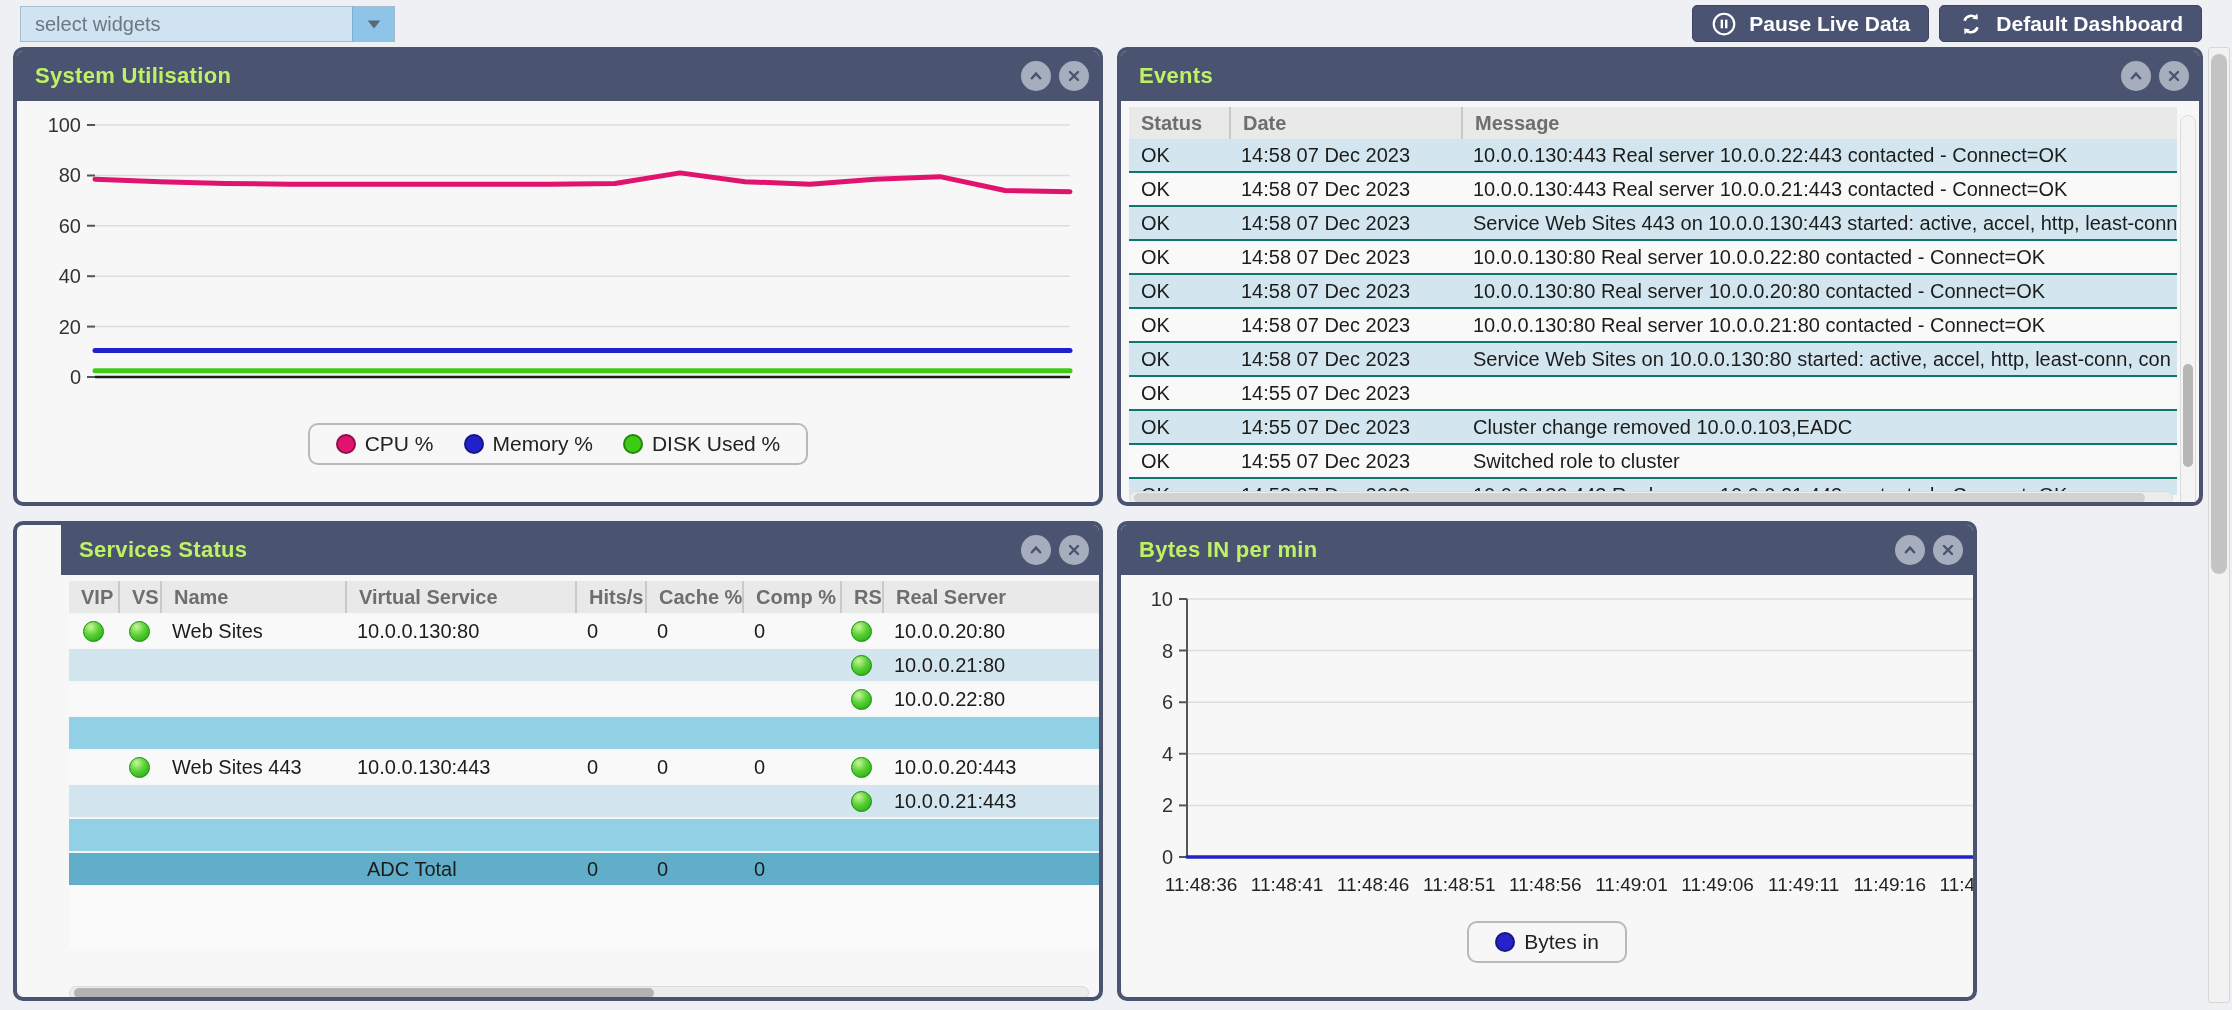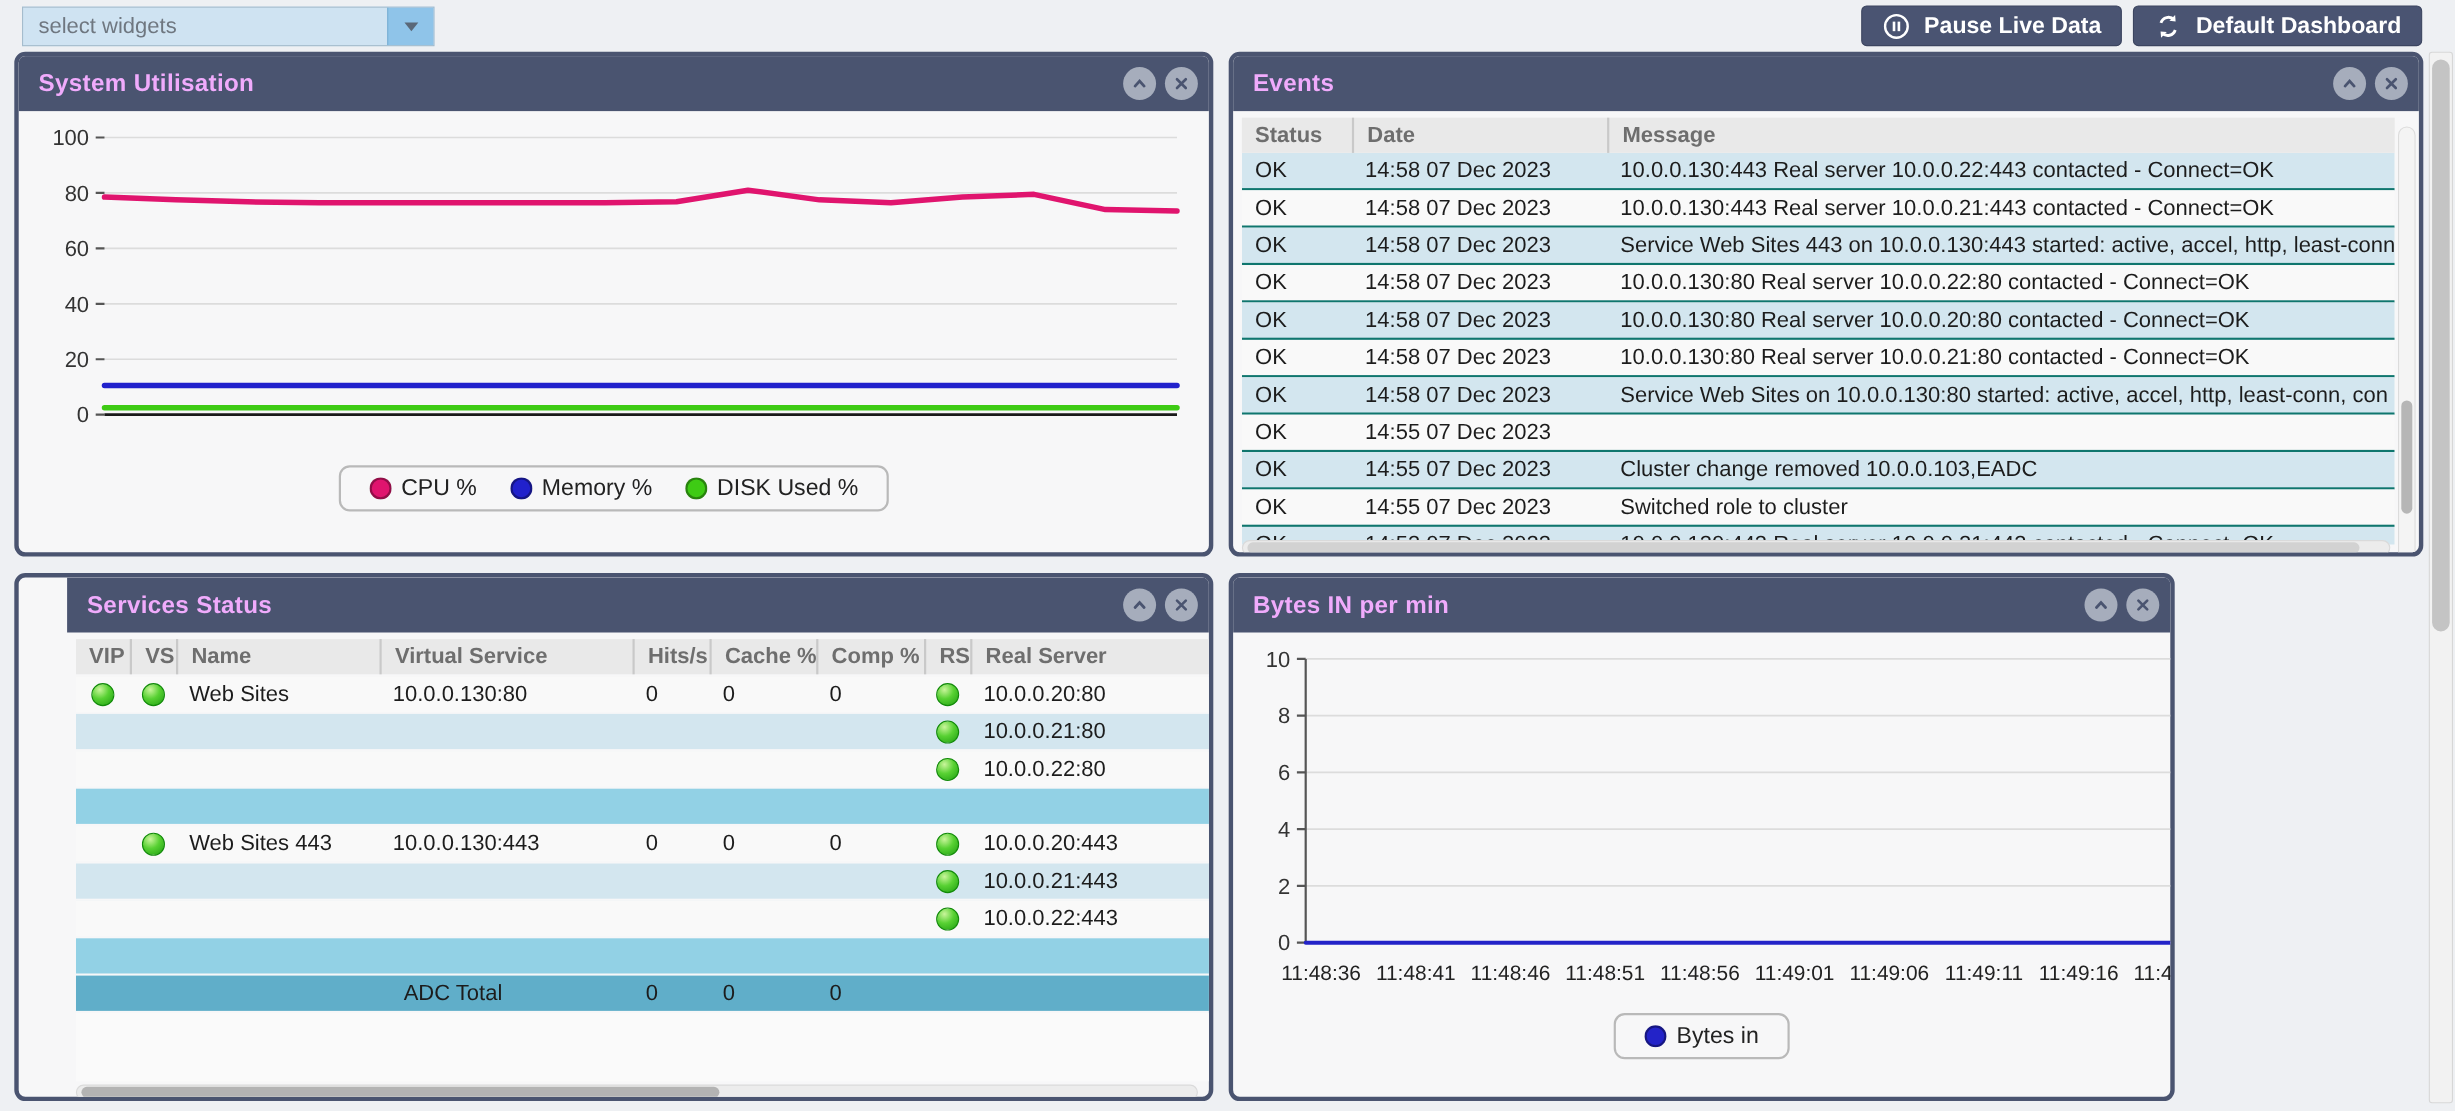--- a/index.html
+++ b/index.html
@@ -36,21 +36,21 @@
     background:#f7f7f8;overflow:hidden;
   }
   #sys-panel{left:13px;top:47px;width:1090px;height:459px;}
   #events-panel{left:1117px;top:47px;width:1086px;height:459px;}
   #services-panel{left:13px;top:521px;width:1090px;height:480px;padding-left:44px;}
   #bytes-panel{left:1117px;top:521px;width:860px;height:480px;}
   .panel-header{
     height:50px;background:var(--slate);display:flex;align-items:center;
     padding:0 10px 0 18px;
   }
-  .panel-title{color:#f0abfc;font-size:22px;font-weight:700;letter-spacing:.3px;}
+  .panel-title{color:#bef264;font-size:22px;font-weight:700;letter-spacing:.3px;}
   .panel-controls{margin-left:auto;display:flex;gap:8px;}
   .ctrl{
     width:30px;height:30px;border-radius:50%;background:#a6adbc;
     display:flex;align-items:center;justify-content:center;cursor:pointer;
   }
   .panel-body{position:relative;height:calc(100% - 50px);}
   
   .chart-svg{display:block;}
   .legend-row{display:flex;justify-content:center;margin-top:14px;}
   .legend-box{
@@ -408,34 +408,20 @@
           <div class="cell orb-cell"></div>
           <div class="cell"></div>
           <div class="cell"></div>
           <div class="cell"></div>
           <div class="cell"></div>
           <div class="cell"></div>
           <div class="cell orb-cell">
             <span class="orb"></span>
           </div>
           <div class="cell">10.0.0.21:443</div>
-          <div class="cell"></div>
-        </div>
-        <div class="sv-row">
-          <div class="cell orb-cell"></div>
-          <div class="cell orb-cell"></div>
-          <div class="cell"></div>
-          <div class="cell"></div>
-          <div class="cell"></div>
-          <div class="cell"></div>
-          <div class="cell"></div>
-          <div class="cell orb-cell">
-            <span class="orb"></span>
-          </div>
-          <div class="cell">10.0.0.22:443</div>
           <div class="cell"></div>
         </div>
         <div class="sv-row total">
           <div class="cell"></div>
           <div class="cell"></div>
           <div class="cell"></div>
           <div class="cell"></div>
           <div class="cell"></div>
           <div class="cell"></div>
           <div class="cell"></div>

